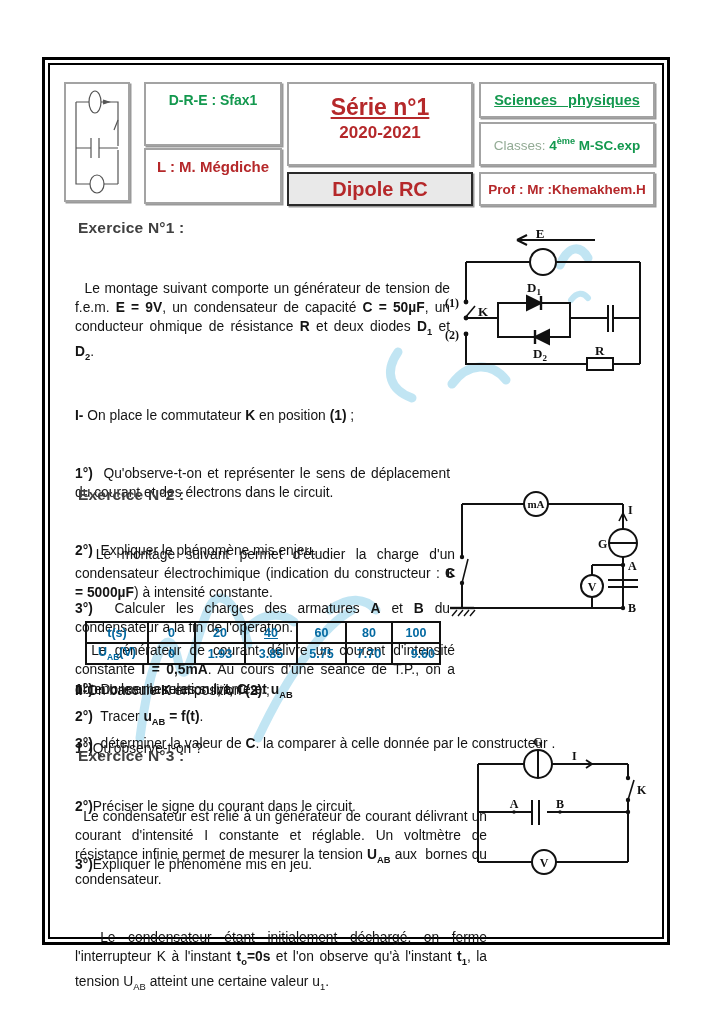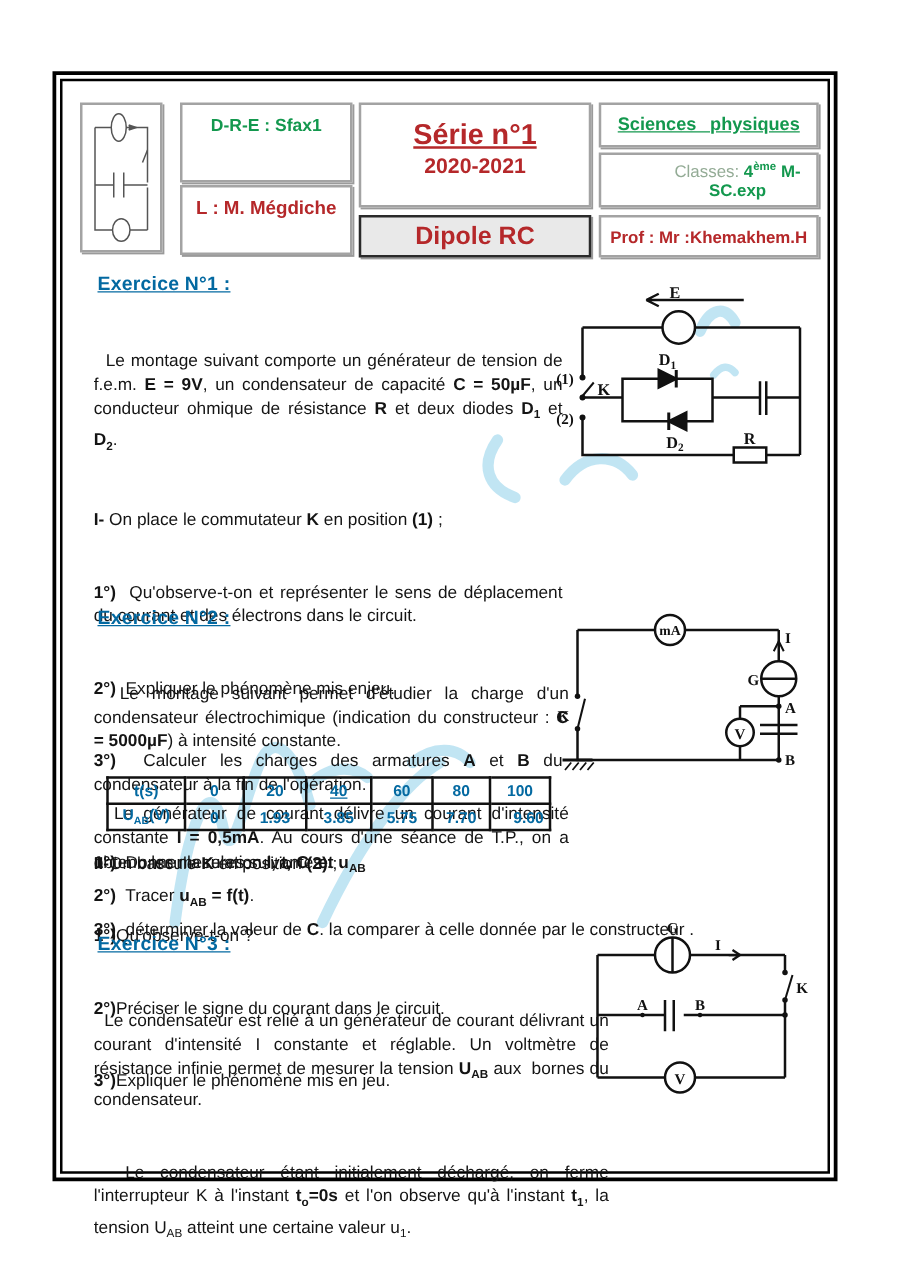--- a/index.html
+++ b/index.html
@@ -13,21 +13,21 @@
   
   .hbox { position:absolute; z-index:2; border:2px solid #a3a3a3; background:#fff;
           display:flex; align-items:center; justify-content:center; text-align:center;
           box-shadow:1.5px 1.5px 0 #9a9a9a; }
   .green { color:#13984e; }
   .red { color:#b5282a; }
   .topic-box { background:#e9e9e9; border:2px solid #2a2a2a; }
   .u { text-decoration:underline; }
 
   
-  .sec-title { font-size:15.5px; font-weight:bold; text-decoration:underline; color:#0369a1; letter-spacing:.2px; }
+  .sec-title { font-size:15.5px; font-weight:bold; color:#404040; letter-spacing:.2px; }
   .body-col { font-size:13.8px; line-height:19.3px; text-align:justify; white-space:pre-wrap; color:#141414; }
   .qline { font-size:13.8px; line-height:21px; white-space:pre-wrap; color:#141414; }
   .bd { font-weight:bold; }
   sub { font-size:0.68em; }
   sup { font-size:0.68em; }
   .gap-top { margin-top:5px; }
 
   
   table.mtab { border-collapse:collapse; z-index:2; position:absolute; background:transparent; }
   table.mtab td { border:2px solid #111; text-align:center; font-weight:bold; font-size:12.5px;
@@ -85,21 +85,21 @@
   </div>
 
   <div class="hbox topic-box" style="left:287px;top:172px;width:186px;height:34px;">
     <span class="red" style="font-size:20px;font-weight:bold;">Dipole RC</span>
   </div>
 
   <div class="hbox" style="left:479px;top:82px;width:176px;height:36px;">
     <span class="green u" style="font-size:14.5px;font-weight:bold;word-spacing:7px;">Sciences  physiques</span>
   </div>
 
-  <div class="hbox" style="left:479px;top:122px;width:176px;height:44px;padding-left:46px;">
+  <div class="hbox" style="left:479px;top:122px;width:176px;height:44px;">
     <span style="font-size:13.5px;"><span style="color:#93ab95;">Classes: </span><span class="green" style="font-weight:bold;">4</span><sup class="green" style="font-weight:bold;">ème</sup><span class="green" style="font-weight:bold;"> M-SC.exp</span></span>
   </div>
 
   <div class="hbox" style="left:479px;top:172px;width:176px;height:34px;">
     <span class="red" style="font-size:13.5px;font-weight:bold;">Prof : Mr :Khemakhem.H</span>
   </div>
 
   <div class="abs sec-title" style="left:78px;top:219px;">Exercice N°1 :</div>
 
   <div class="abs body-col" style="left:75px;top:240px;width:375px;">

